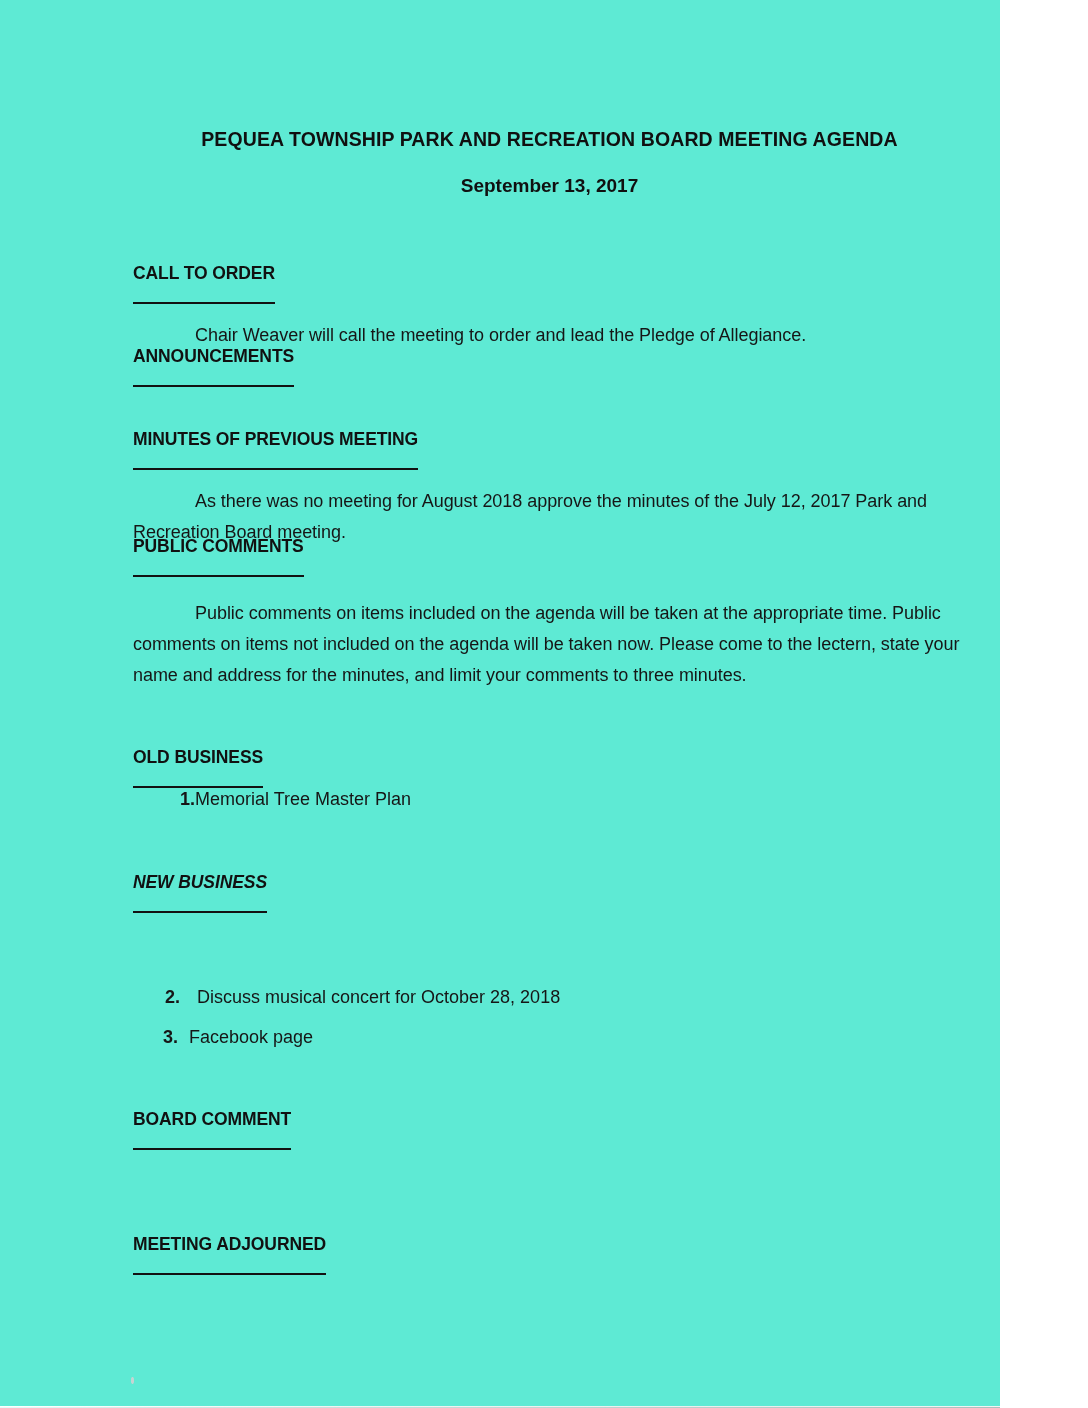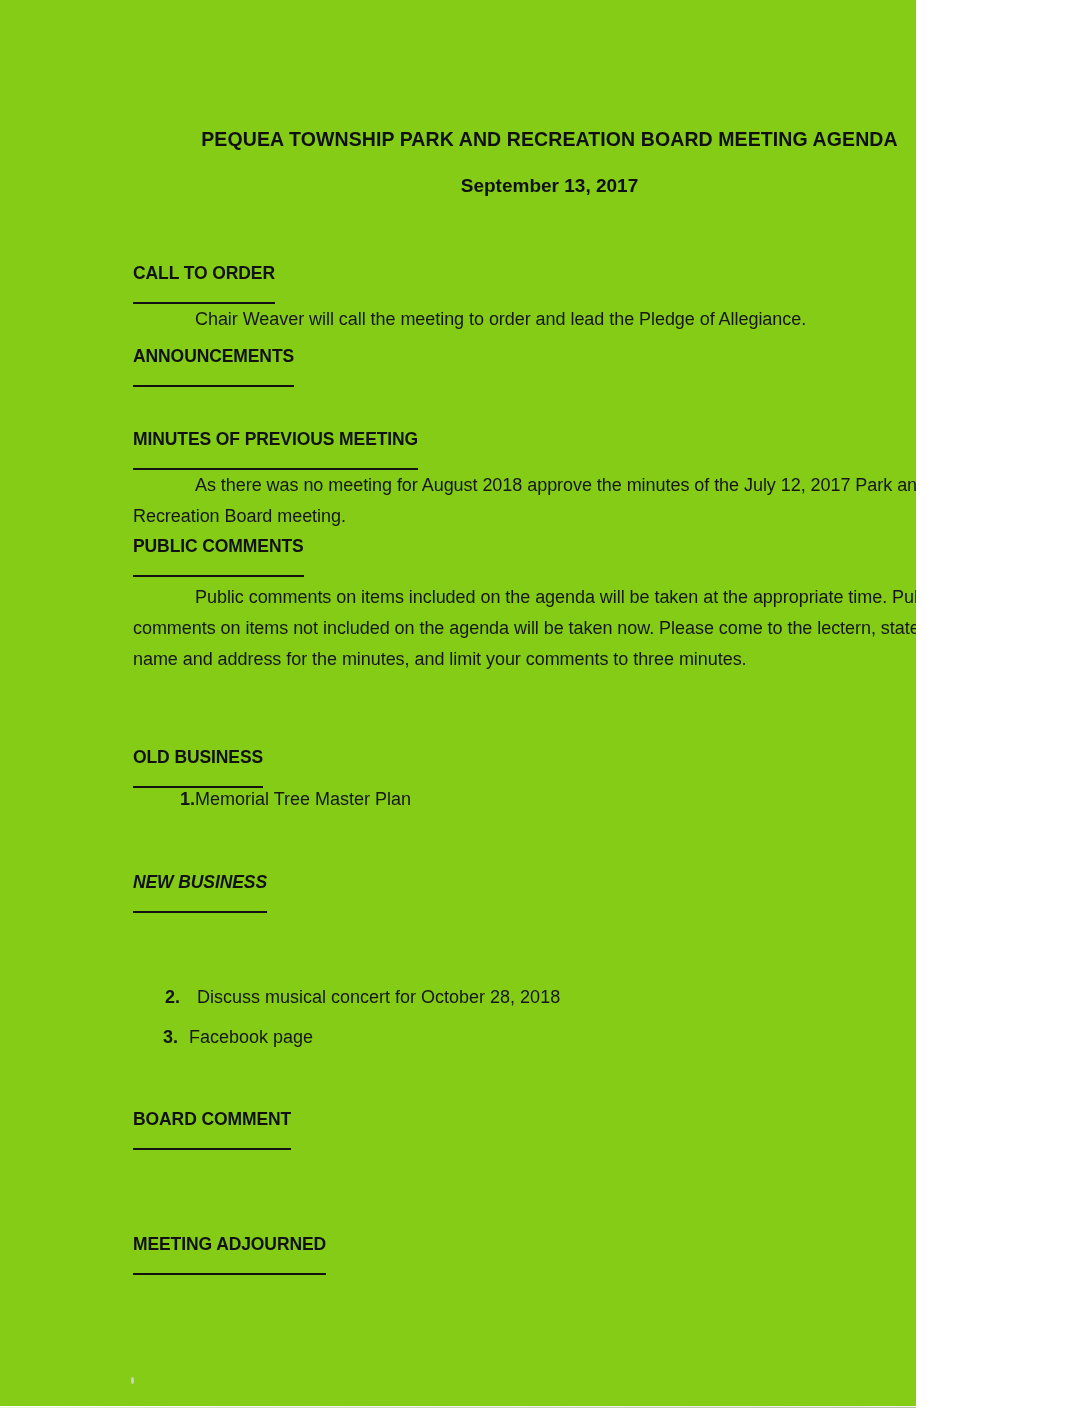--- a/index.html
+++ b/index.html
@@ -6,23 +6,23 @@
     margin: 0;
     padding: 0;
     background: #ffffff;
   }
   body {
     font-family: "Liberation Sans", sans-serif;
     -webkit-font-smoothing: none;
   }
   .page {
     position: relative;
-    width: 916px;
+    width: 1000px;
     height: 1408px;
-    background: #84cc16;
+    background: #5eead4;
     overflow: hidden;
     box-sizing: border-box;
   }
   
   .sheet {
     position: absolute;
     left: 133px;
     top: 0;
     width: 833px;
     height: 1408px;
@@ -65,20 +65,21 @@
     padding-bottom: 19px;
   }
 
   .para {
     position: absolute;
     font-size: 18px;
     line-height: 31px;
     color: #161616;
     letter-spacing: -0.05px;
     text-align: left;
+    margin-top: 16px;
   }
   .para .ind {
     display: inline-block;
     width: 62px;
   }
 
   .listitem {
     position: absolute;
     font-size: 18px;
     color: #161616;

